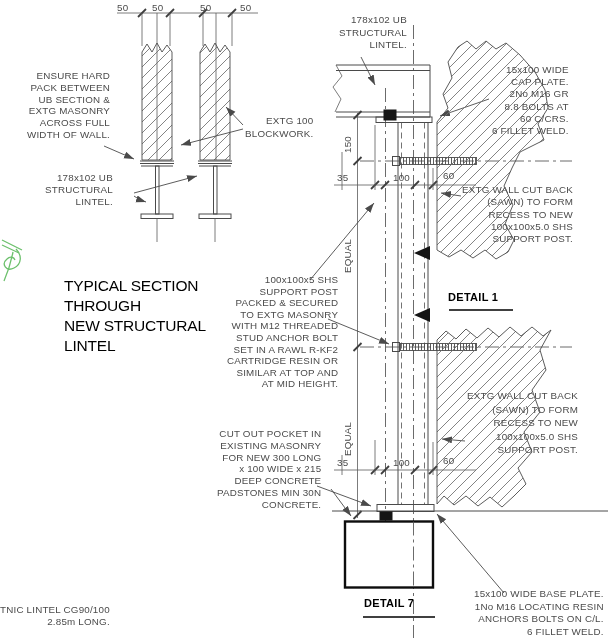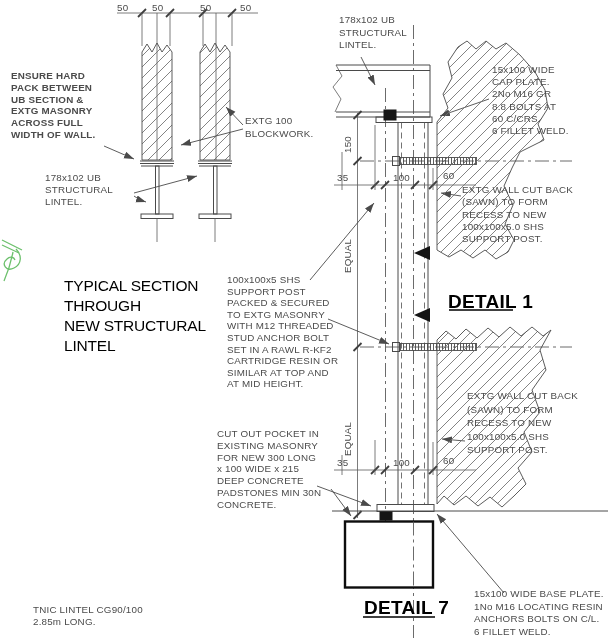--- a/index.html
+++ b/index.html
@@ -1,25 +1,25 @@
 <!DOCTYPE html>
 <html><head>
 <meta charset="utf-8">
 <style>
   html,body{margin:0;padding:0;background:#fff;}
   .stage{position:relative;width:610px;height:640px;background:#ffffff;overflow:hidden;
          font-family:"Liberation Sans",sans-serif;}
   svg{position:absolute;left:0;top:0;}
   .cad{position:absolute;font-size:9.8px;line-height:11.8px;color:#4b4b4b;
-       letter-spacing:0.2px;white-space:pre-line;}
+       letter-spacing:0.2px;white-space:pre-line;text-align:right;}
   .rot{transform:rotate(-90deg);transform-origin:0 0;white-space:nowrap;}
   .dim{position:absolute;font-size:9.8px;color:#4b4b4b;letter-spacing:0.2px;}
   .title{position:absolute;font-size:15.5px;font-weight:400;color:#000;
          line-height:20px;letter-spacing:-0.2px;white-space:pre-line;}
-  .detail-label{position:absolute;font-size:19px;font-weight:700;color:#000;
+  .detail-label{position:absolute;font-size:11px;font-weight:700;color:#000;
          letter-spacing:0.3px;white-space:nowrap;}
   
   .ln{stroke:#4a4a4a;stroke-width:1;fill:none;}
   .thin{stroke:#5a5a5a;stroke-width:0.8;fill:none;}
   .tick{stroke:#3d3d3d;stroke-width:1.8;fill:none;}
   .cl{stroke:#5a5a5a;stroke-width:0.9;fill:none;stroke-dasharray:14 4 3 4;}
   .dash{stroke:#5a5a5a;stroke-width:0.85;fill:none;stroke-dasharray:6 4;}
   .lead{stroke:#4a4a4a;stroke-width:0.9;fill:none;}
   .wall{fill:url(#hatch);stroke:#4a4a4a;stroke-width:0.9;}
   .solidblk{fill:#151515;stroke:none;}
@@ -180,21 +180,21 @@
 
     <polygon class="wall" points="437,340 446,331 456,339 466,329 477,338 488,328 499,337
               510,327 521,336 532,327 543,336 551,330
               540,350 546,370 532,390 540,412 524,432 532,452 518,468 526,484 514,496
               502,507 490,497 478,506 466,496 454,505 444,496 437,504"></polygon>
 
     <line class="underl" x1="449" y1="310" x2="513" y2="310"></line>
     <line class="underl" x1="363" y1="617" x2="435" y2="617"></line>
   </svg>
 
-  <div class="cad" style="left:11px;top:70px;font-weight:bold;">ENSURE HARD
+  <div class="cad" style="left:27px;top:70px;">ENSURE HARD
 PACK BETWEEN
 UB SECTION &amp;
 EXTG MASONRY
 ACROSS FULL
 WIDTH OF WALL.</div>
   <div class="cad" style="left:45px;top:172px;">178x102 UB
 STRUCTURAL
 LINTEL.</div>
   <div class="cad" style="left:245px;top:114px;line-height:13px;">EXTG 100
 BLOCKWORK.</div>
@@ -237,21 +237,21 @@
 EXISTING MASONRY
 FOR NEW 300 LONG
 x 100 WIDE x 215
 DEEP CONCRETE
 PADSTONES MIN 30N
 CONCRETE.</div>
   <div class="cad" style="left:474px;top:588px;line-height:12.6px;">15x100 WIDE BASE PLATE.
 1No M16 LOCATING RESIN
 ANCHORS BOLTS ON C/L.
 6 FILLET WELD.</div>
-  <div class="cad" style="left:0px;top:604px;padding-left:33px;">TNIC LINTEL CG90/100
+  <div class="cad" style="left:0px;top:604px;">TNIC LINTEL CG90/100
 2.85m LONG.</div>
 
   <div class="detail-label" style="left:448px;top:291px;">DETAIL 1</div>
   <div class="detail-label" style="left:364px;top:597px;">DETAIL 7</div>
 
   <div class="dim" style="left:117px;top:2px;">50</div>
   <div class="dim" style="left:152px;top:2px;">50</div>
   <div class="dim" style="left:200px;top:2px;">50</div>
   <div class="dim" style="left:240px;top:2px;">50</div>
 

